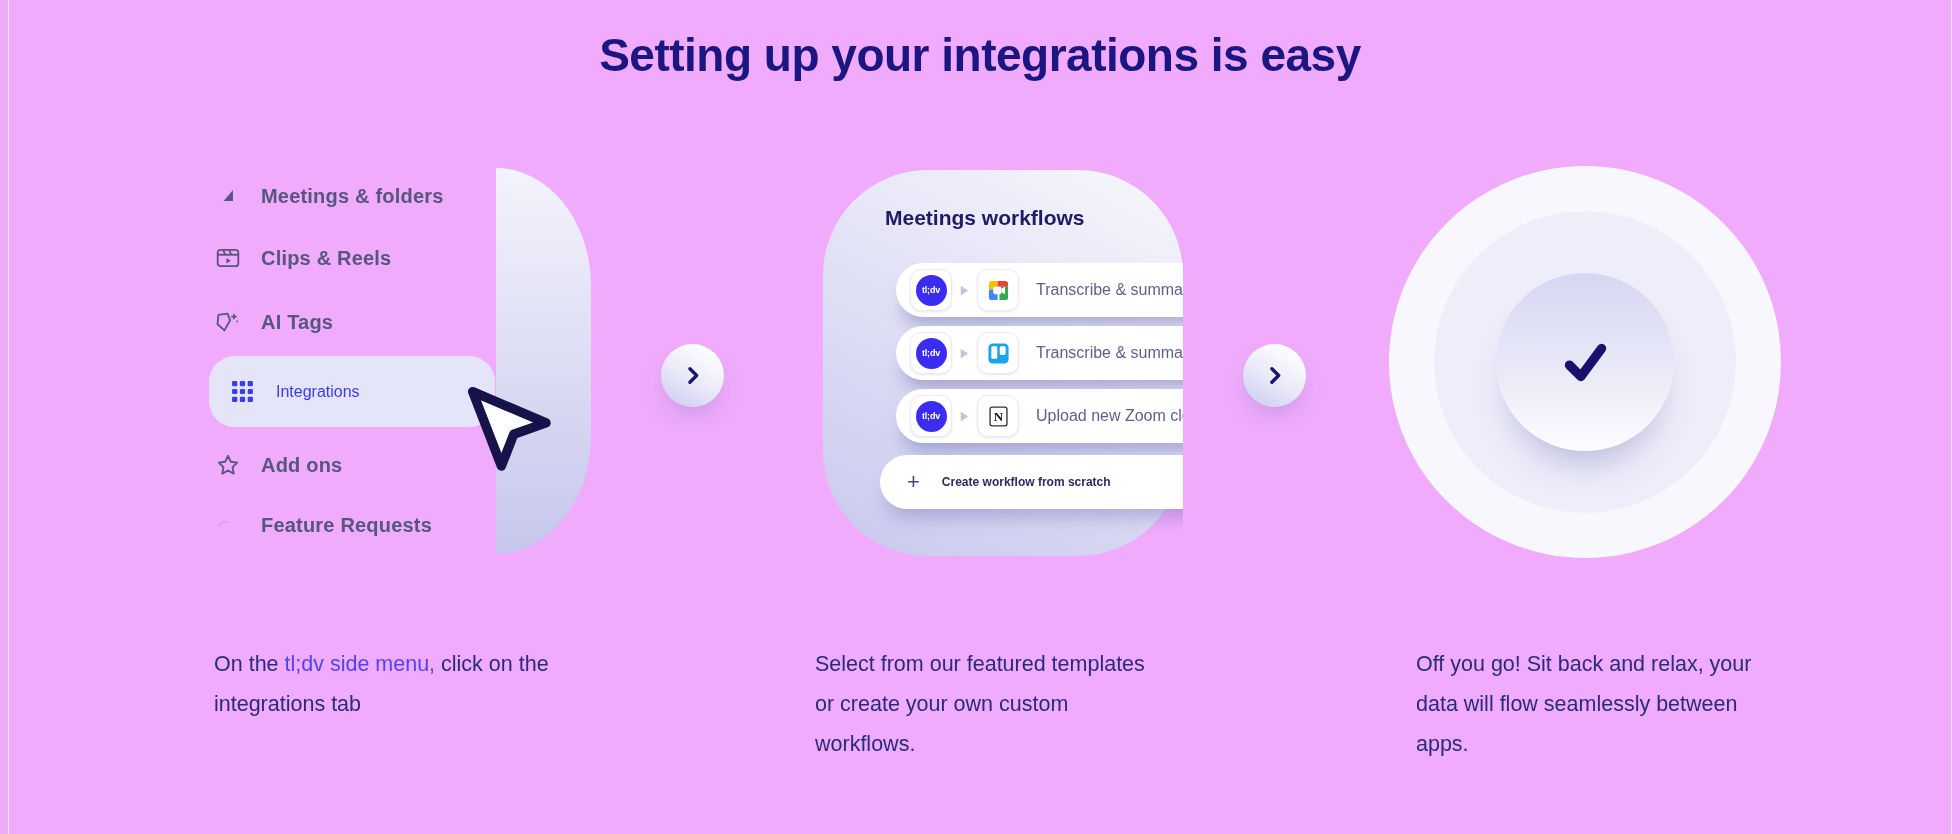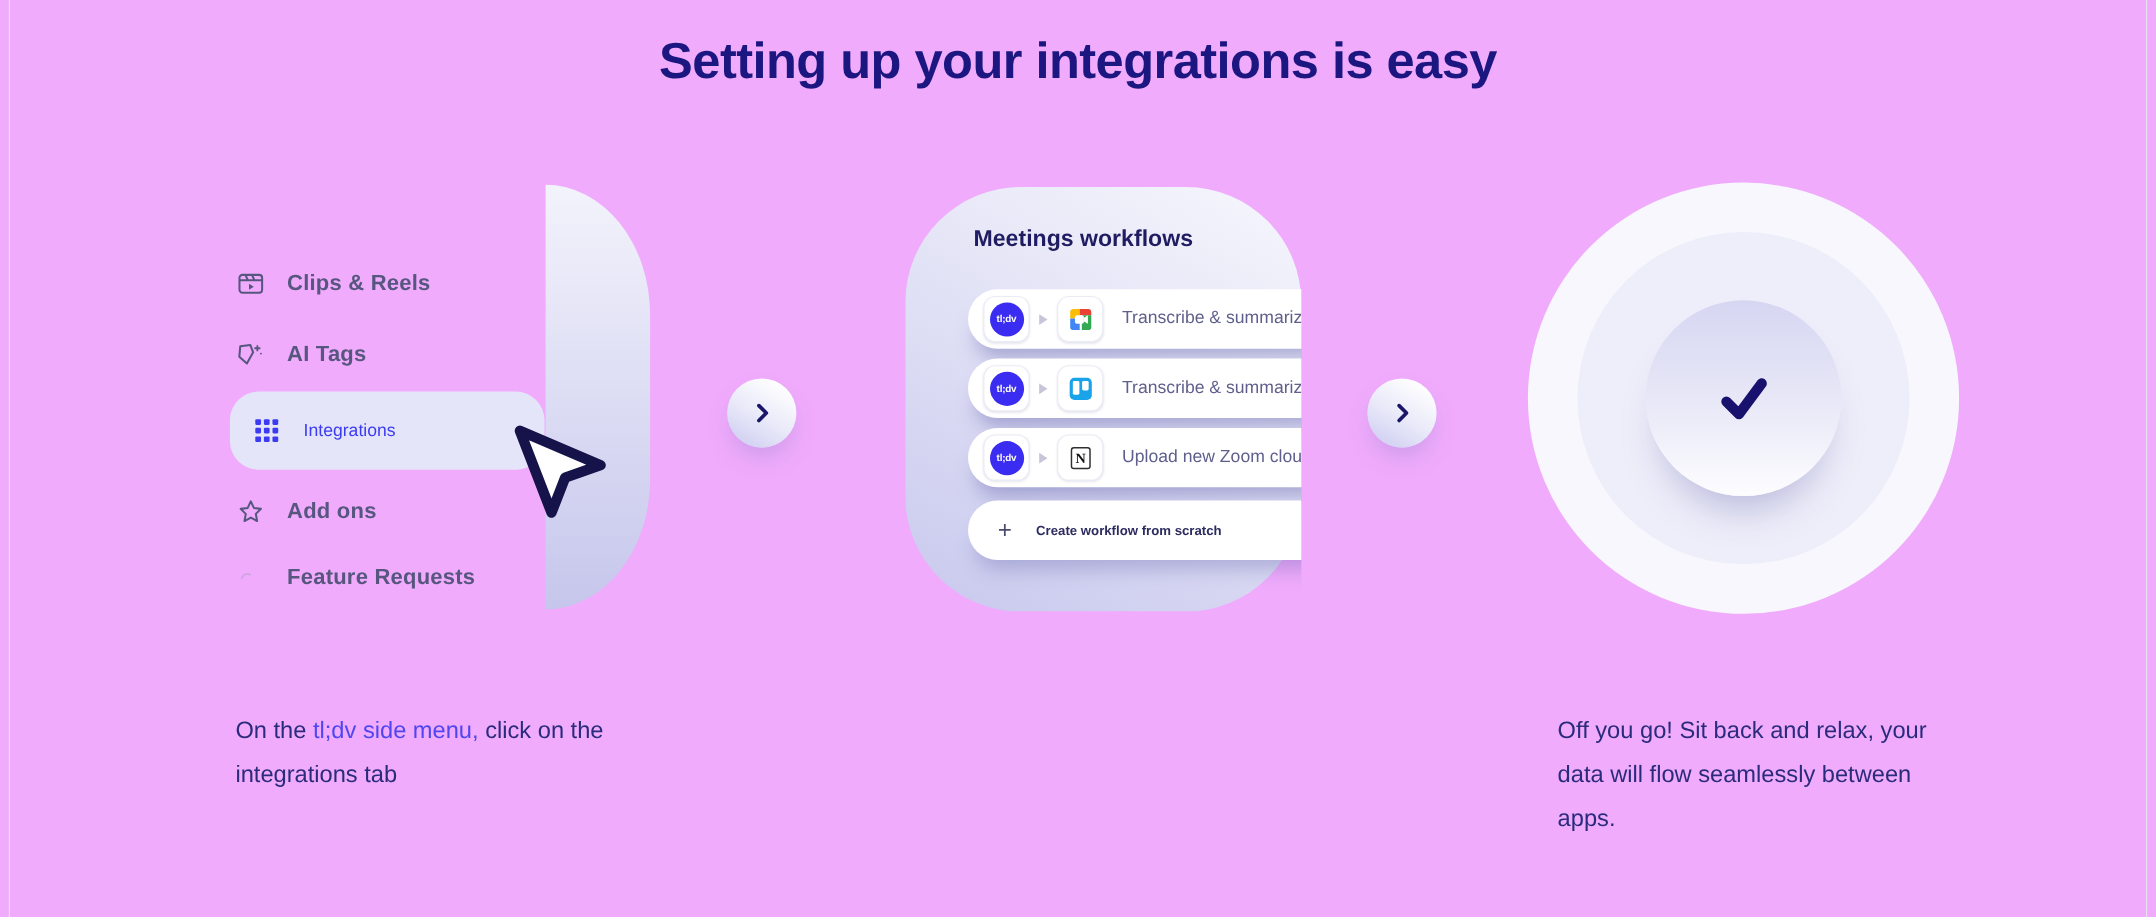--- a/index.html
+++ b/index.html
@@ -43,21 +43,21 @@
   .chev1 { left:661px; } .chev2 { left:1243px; }
 
   
   .clip { position:absolute; left:823px; top:170px; width:360px; height:386px; overflow:hidden; }
   .card {
     position:absolute; inset:0; border-radius:105px;
     background:linear-gradient(208deg,#f7f7fd 0%,#e2e2f6 45%,#c8c8ee 100%);
   }
   .card-title { position:absolute; left:62px; top:36px; font-size:21px; font-weight:bold; color:#201c62; white-space:nowrap; }
   .pill {
-    position:absolute; left:57px; width:345px; height:54px; background:#ffffff;
+    position:absolute; left:73px; width:345px; height:54px; background:#ffffff;
     border-radius:27px; display:flex; align-items:center; padding-left:14px;
     box-sizing:border-box; box-shadow:0 16px 18px -8px rgba(104,104,176,0.5);
   }
   .pill-1 { top:93px; } .pill-2 { top:156px; } .pill-3 { top:219px; }
   .tile {
     width:40px; height:40px; background:#fff; border:1px solid #ebebf4; border-radius:11px;
     display:flex; align-items:center; justify-content:center; flex:none;
     box-shadow:0 1px 2px rgba(120,120,170,0.18);
   }
   .sep { margin:0 7px; flex:none; }
@@ -93,20 +93,28 @@
 <body>
 
 <div class="page">
   <div class="edge edge-l"></div>
   <div class="edge edge-r"></div>
 
   <h1 class="title">Setting up your integrations is easy</h1>
 
   <div class="blob"></div>
 
+  <div class="mi" style="top:176px">
+    <span class="ic">
+      <svg viewBox="0 0 20 20" width="22" height="22">
+          <path d="M6 14.5 L14.5 4.5 L14.5 14.5 Z" fill="#56567f"></path>
+        </svg>
+    </span>
+    <span class="ml">Meetings &amp; folders</span>
+  </div>
 
   <div class="mi" style="top:238px">
     <span class="ic">
       <svg viewBox="0 0 24 24" width="26" height="26" fill="none" stroke="#56567f" stroke-width="1.7">
         <rect x="2.5" y="4.5" width="19" height="15" rx="2.5"></rect>
         <path d="M2.5 9 H21.5"></path>
         <path d="M7.5 4.5 L9.5 9 M13 4.5 L15 9"></path>
         <path d="M10.5 12 L14.5 14.5 L10.5 17 Z" fill="#56567f" stroke="none"></path>
       </svg>
     </span>
@@ -251,15 +259,16 @@
   <div class="circ-outer"></div>
   <div class="circ-mid"></div>
   <div class="circ-inner">
     <svg viewBox="0 0 56 56" width="58" height="58">
       <path d="M13 31 L24 42 L44 15" fill="none" stroke="#18126e" stroke-width="9" stroke-linecap="round" stroke-linejoin="round"></path>
     </svg>
   </div>
 
   <p class="cap cap1"><span>On the </span><a>tl;dv side menu,</a><span> click on the integrations tab</span></p>
 
+  <p class="cap cap2">Select from our featured templates or create your own custom workflows.</p>
 
   <p class="cap cap3">Off you go! Sit back and relax, your data will flow seamlessly between apps.</p>
 </div>
 
 </body></html>

